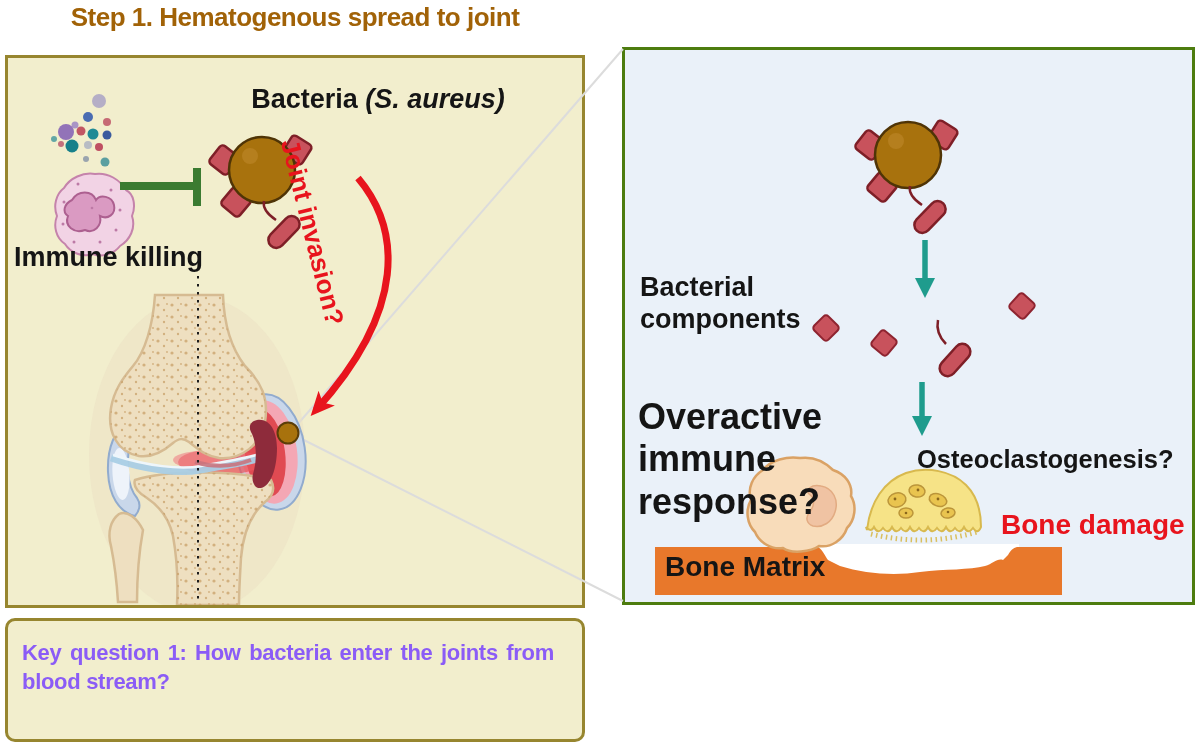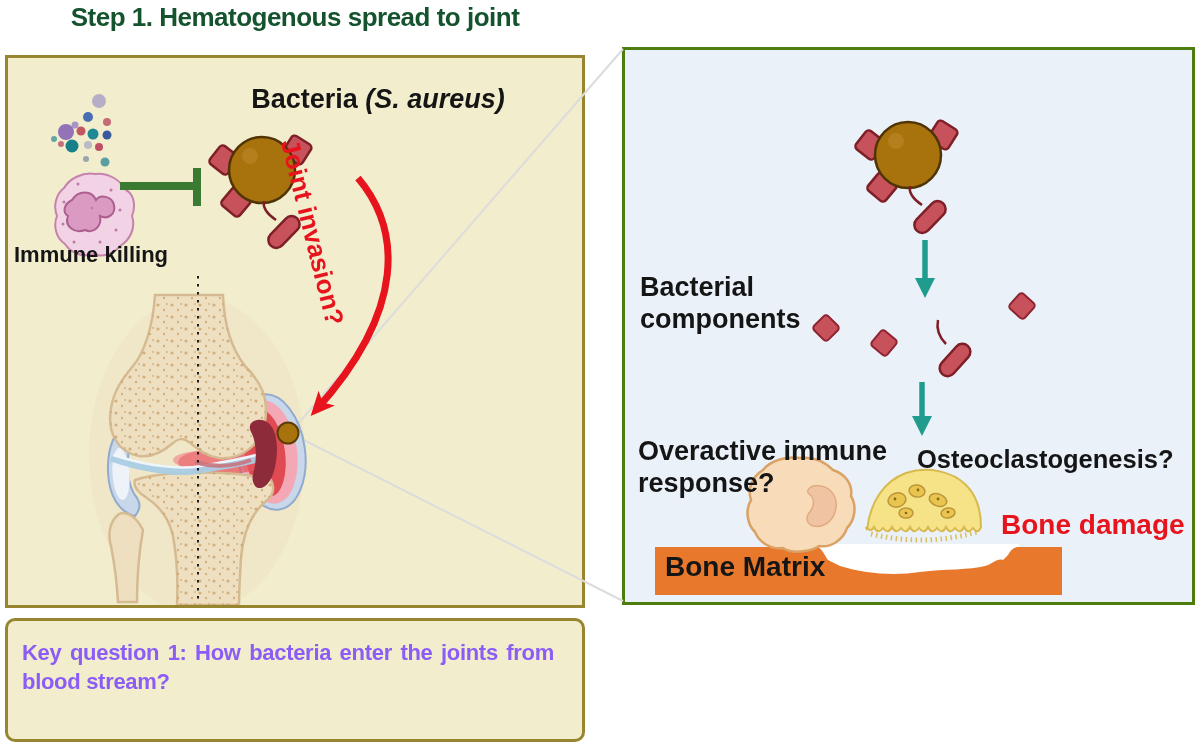--- a/index.html
+++ b/index.html
@@ -1,18 +1,18 @@
 <!DOCTYPE html>
 <html><head>
 <meta charset="utf-8">
 <style>
   html,body{margin:0;padding:0;background:#ffffff;}
   .canvas{position:relative;width:1200px;height:747px;background:#ffffff;overflow:hidden;
           font-family:"Liberation Sans","DejaVu Sans",sans-serif;}
-  .title{position:absolute;font-weight:700;font-size:26px;letter-spacing:-0.5px;color:#14532d;text-align:center;}
+  .title{position:absolute;font-weight:700;font-size:26px;letter-spacing:-0.5px;color:#a16207;text-align:center;}
   .panel{position:absolute;box-sizing:border-box;}
   .panel-step1{left:5px;top:55px;width:580px;height:553px;background:#f2eecd;border:3px solid #97862f;}
   .panel-step2{left:622px;top:47px;width:573px;height:558px;background:#eaf1f9;border:3px solid #4d7c0f;}
   .connector{position:absolute;left:0;top:0;z-index:1;pointer-events:none;}
   .content{position:absolute;left:0;top:0;right:0;bottom:0;z-index:2;border-radius:31px;}
   .content svg.art{position:absolute;left:0;top:0;}
   .label{position:absolute;font-weight:700;color:#151515;line-height:1.18;}
   .red{color:#e8141d;}
   .keybox{position:absolute;box-sizing:border-box;border-radius:10px;z-index:2;}
   .keybox-1{left:5px;top:618px;width:580px;height:124px;background:#f2eecd;border:3px solid #97862f;}
@@ -160,21 +160,21 @@
           <defs>
             <marker id="redhead" markerUnits="userSpaceOnUse" markerWidth="26" markerHeight="26" refX="16" refY="11" orient="auto">
               <path d="M0,0 L24,11 L0,22 L6,11 Z" fill="#e8141d"></path>
             </marker>
           </defs>
           <path d="M 350,120 C 392,170 400,250 308,352" fill="none" stroke="#e8141d" stroke-width="7" marker-end="url(#redhead)"></path>
         </g>
       </svg>
 
       <div class="label" style="left:200px;top:26px;width:340px;text-align:center;font-size:27px;"><span>Bacteria </span><i>(S. aureus)</i></div>
-      <div class="label" style="left:6px;top:184px;font-size:22px;white-space:nowrap;">Immune killing</div>
+      <div class="label" style="left:6px;top:184px;font-size:27px;white-space:nowrap;">Immune killing</div>
       <div class="label red" style="left:296px;top:78px;font-size:26px;white-space:nowrap;transform:rotate(76deg);transform-origin:0 0;">Joint invasion?</div>
     </div>
   </div>
 
   <div class="panel panel-step2">
     <div class="content">
       <svg class="art" width="567" height="552" viewBox="0 0 567 552">
 
         <use href="#bacterium" x="283" y="105"></use>
 
@@ -227,21 +227,21 @@
             <circle cx="270" cy="449" r="1.4"></circle>
               <circle cx="293" cy="440" r="1.4"></circle>
               <circle cx="313" cy="449" r="1.4"></circle>
             <circle cx="281" cy="463" r="1.3"></circle>
               <circle cx="323" cy="462" r="1.3"></circle>
           </g>
         </g>
       </svg>
 
       <div class="label" style="left:15px;top:222px;width:180px;font-size:27px;">Bacterial components</div>
-      <div class="label" style="left:13px;top:346px;width:270px;font-size:27px;margin-top:40px;">Overactive immune response?</div>
+      <div class="label" style="left:13px;top:346px;width:270px;font-size:36px;">Overactive immune response?</div>
       <div class="label" style="left:292px;top:394px;font-size:25.5px;white-space:nowrap;">Osteoclastogenesis?</div>
       <div class="label red" style="left:376px;top:458px;font-size:28px;white-space:nowrap;">Bone damage</div>
       <div class="label" style="left:40px;top:500px;font-size:28px;white-space:nowrap;">Bone Matrix</div>
     </div>
   </div>
 
   <div class="keybox keybox-1">
     <div class="keytext">Key question 1: How bacteria enter the joints from blood stream?</div>
   </div>
 

